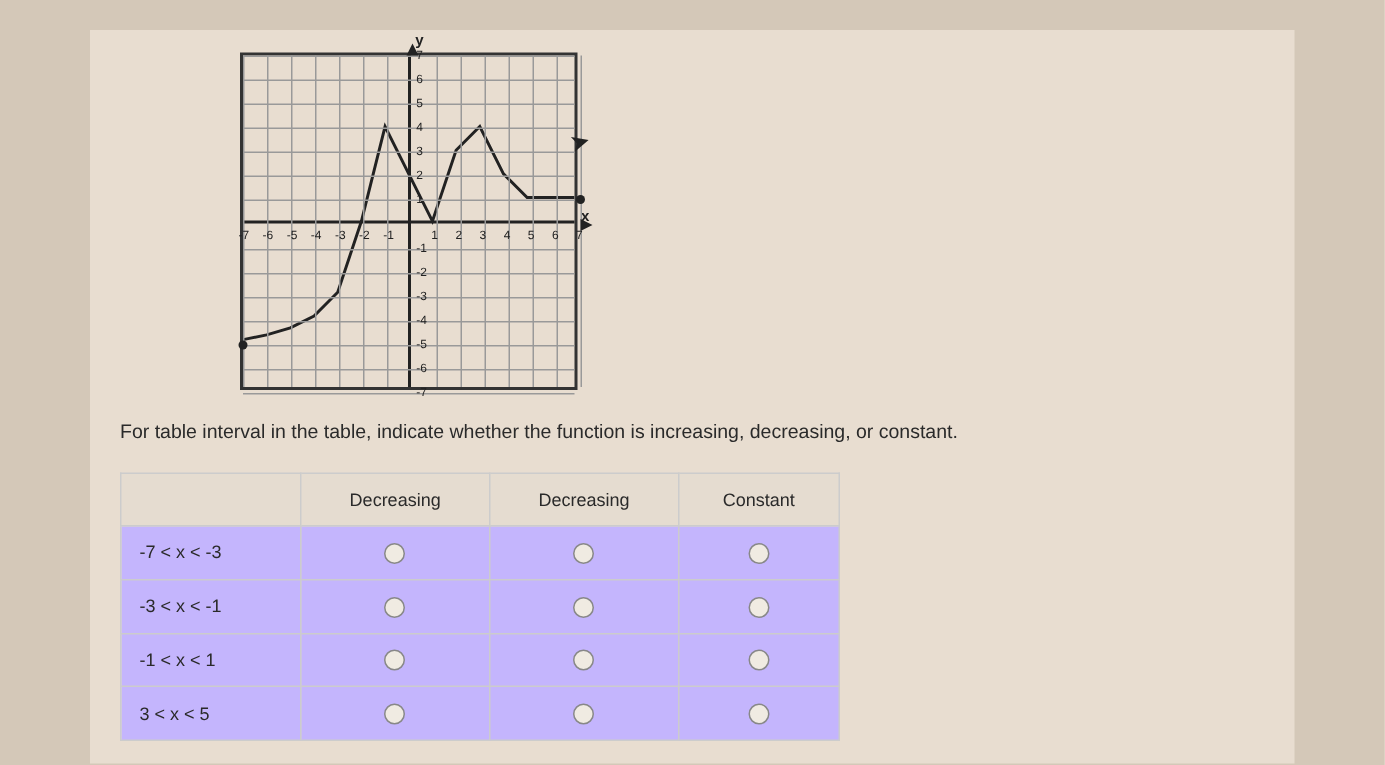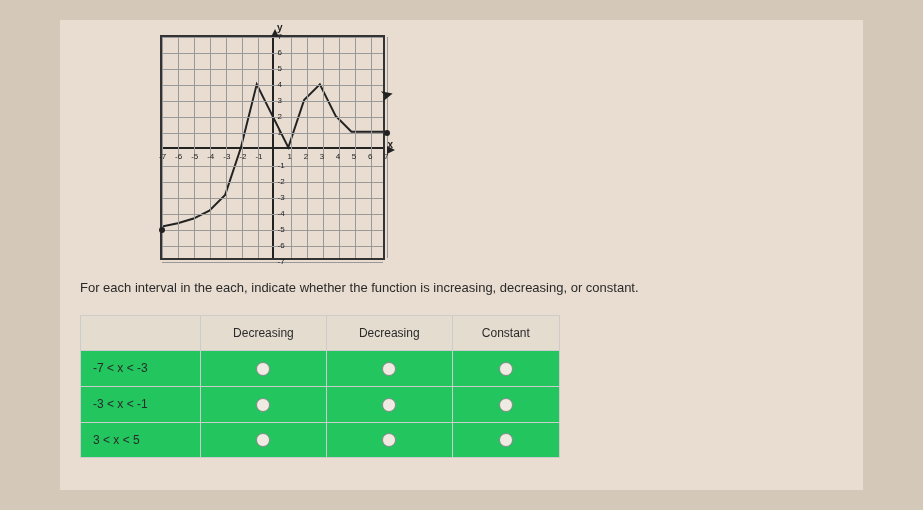--- a/index.html
+++ b/index.html
@@ -62,21 +62,21 @@
       border: 1px solid #bbb;
       border-collapse: collapse;
       width: 480px;
     }
     .table th, .table td {
       border: 1px solid #ccc;
       padding: 10px 12px;
       text-align: center;
       font-size: 12px;
       font-weight: normal;
-      background: #22c55e;
+      background: #c4b5fd;
     }
     .table th:first-child, .table td:first-child {
       text-align: left;
       width: 120px;
     }
     .table thead th {
       background: #e5dcd0;
     }
     .radio {
       display: inline-block;
@@ -168,21 +168,21 @@
         <div class="tick-label" style="left: 115.5px; top: -5px;">7</div>
         <div class="point" style="left: 0px; top: 192.857px;"></div>
         <div class="point" style="left: 225px; top: 96.4286px;"></div>
         <div class="arrow" style="left: 108.5px; top: -8px; border-left: 4px solid transparent; border-right: 4px solid transparent; border-bottom: 8px solid rgb(34, 34, 34);"></div>
         <div class="arrow" style="left: 225px; top: 108.5px; border-top: 4px solid transparent; border-bottom: 4px solid transparent; border-left: 8px solid rgb(34, 34, 34);"></div>
       </div>
   </div>
 
   <div class="cursor">➤</div>
 
-  <p class="instruction">For each interval in the each, indicate whether the function is increasing, decreasing, or constant.</p>
+  <p class="instruction">For table interval in the table, indicate whether the function is increasing, decreasing, or constant.</p>
 
   <table class="table">
     <thead>
       <tr>
         <th></th>
         <th>Decreasing</th>
         <th>Decreasing</th>
         <th>Constant</th>
       </tr>
     </thead>
@@ -193,20 +193,26 @@
           <td><span class="radio"></span></td>
           <td><span class="radio"></span></td>
         </tr>
         <tr>
           <td>-3 &lt; x &lt; -1</td>
           <td><span class="radio"></span></td>
           <td><span class="radio"></span></td>
           <td><span class="radio"></span></td>
         </tr>
         <tr>
+          <td>-1 &lt; x &lt; 1</td>
+          <td><span class="radio"></span></td>
+          <td><span class="radio"></span></td>
+          <td><span class="radio"></span></td>
+        </tr>
+        <tr>
           <td>3 &lt; x &lt; 5</td>
           <td><span class="radio"></span></td>
           <td><span class="radio"></span></td>
           <td><span class="radio"></span></td>
         </tr>
       </tbody>
   </table>
 
 </div>
 

